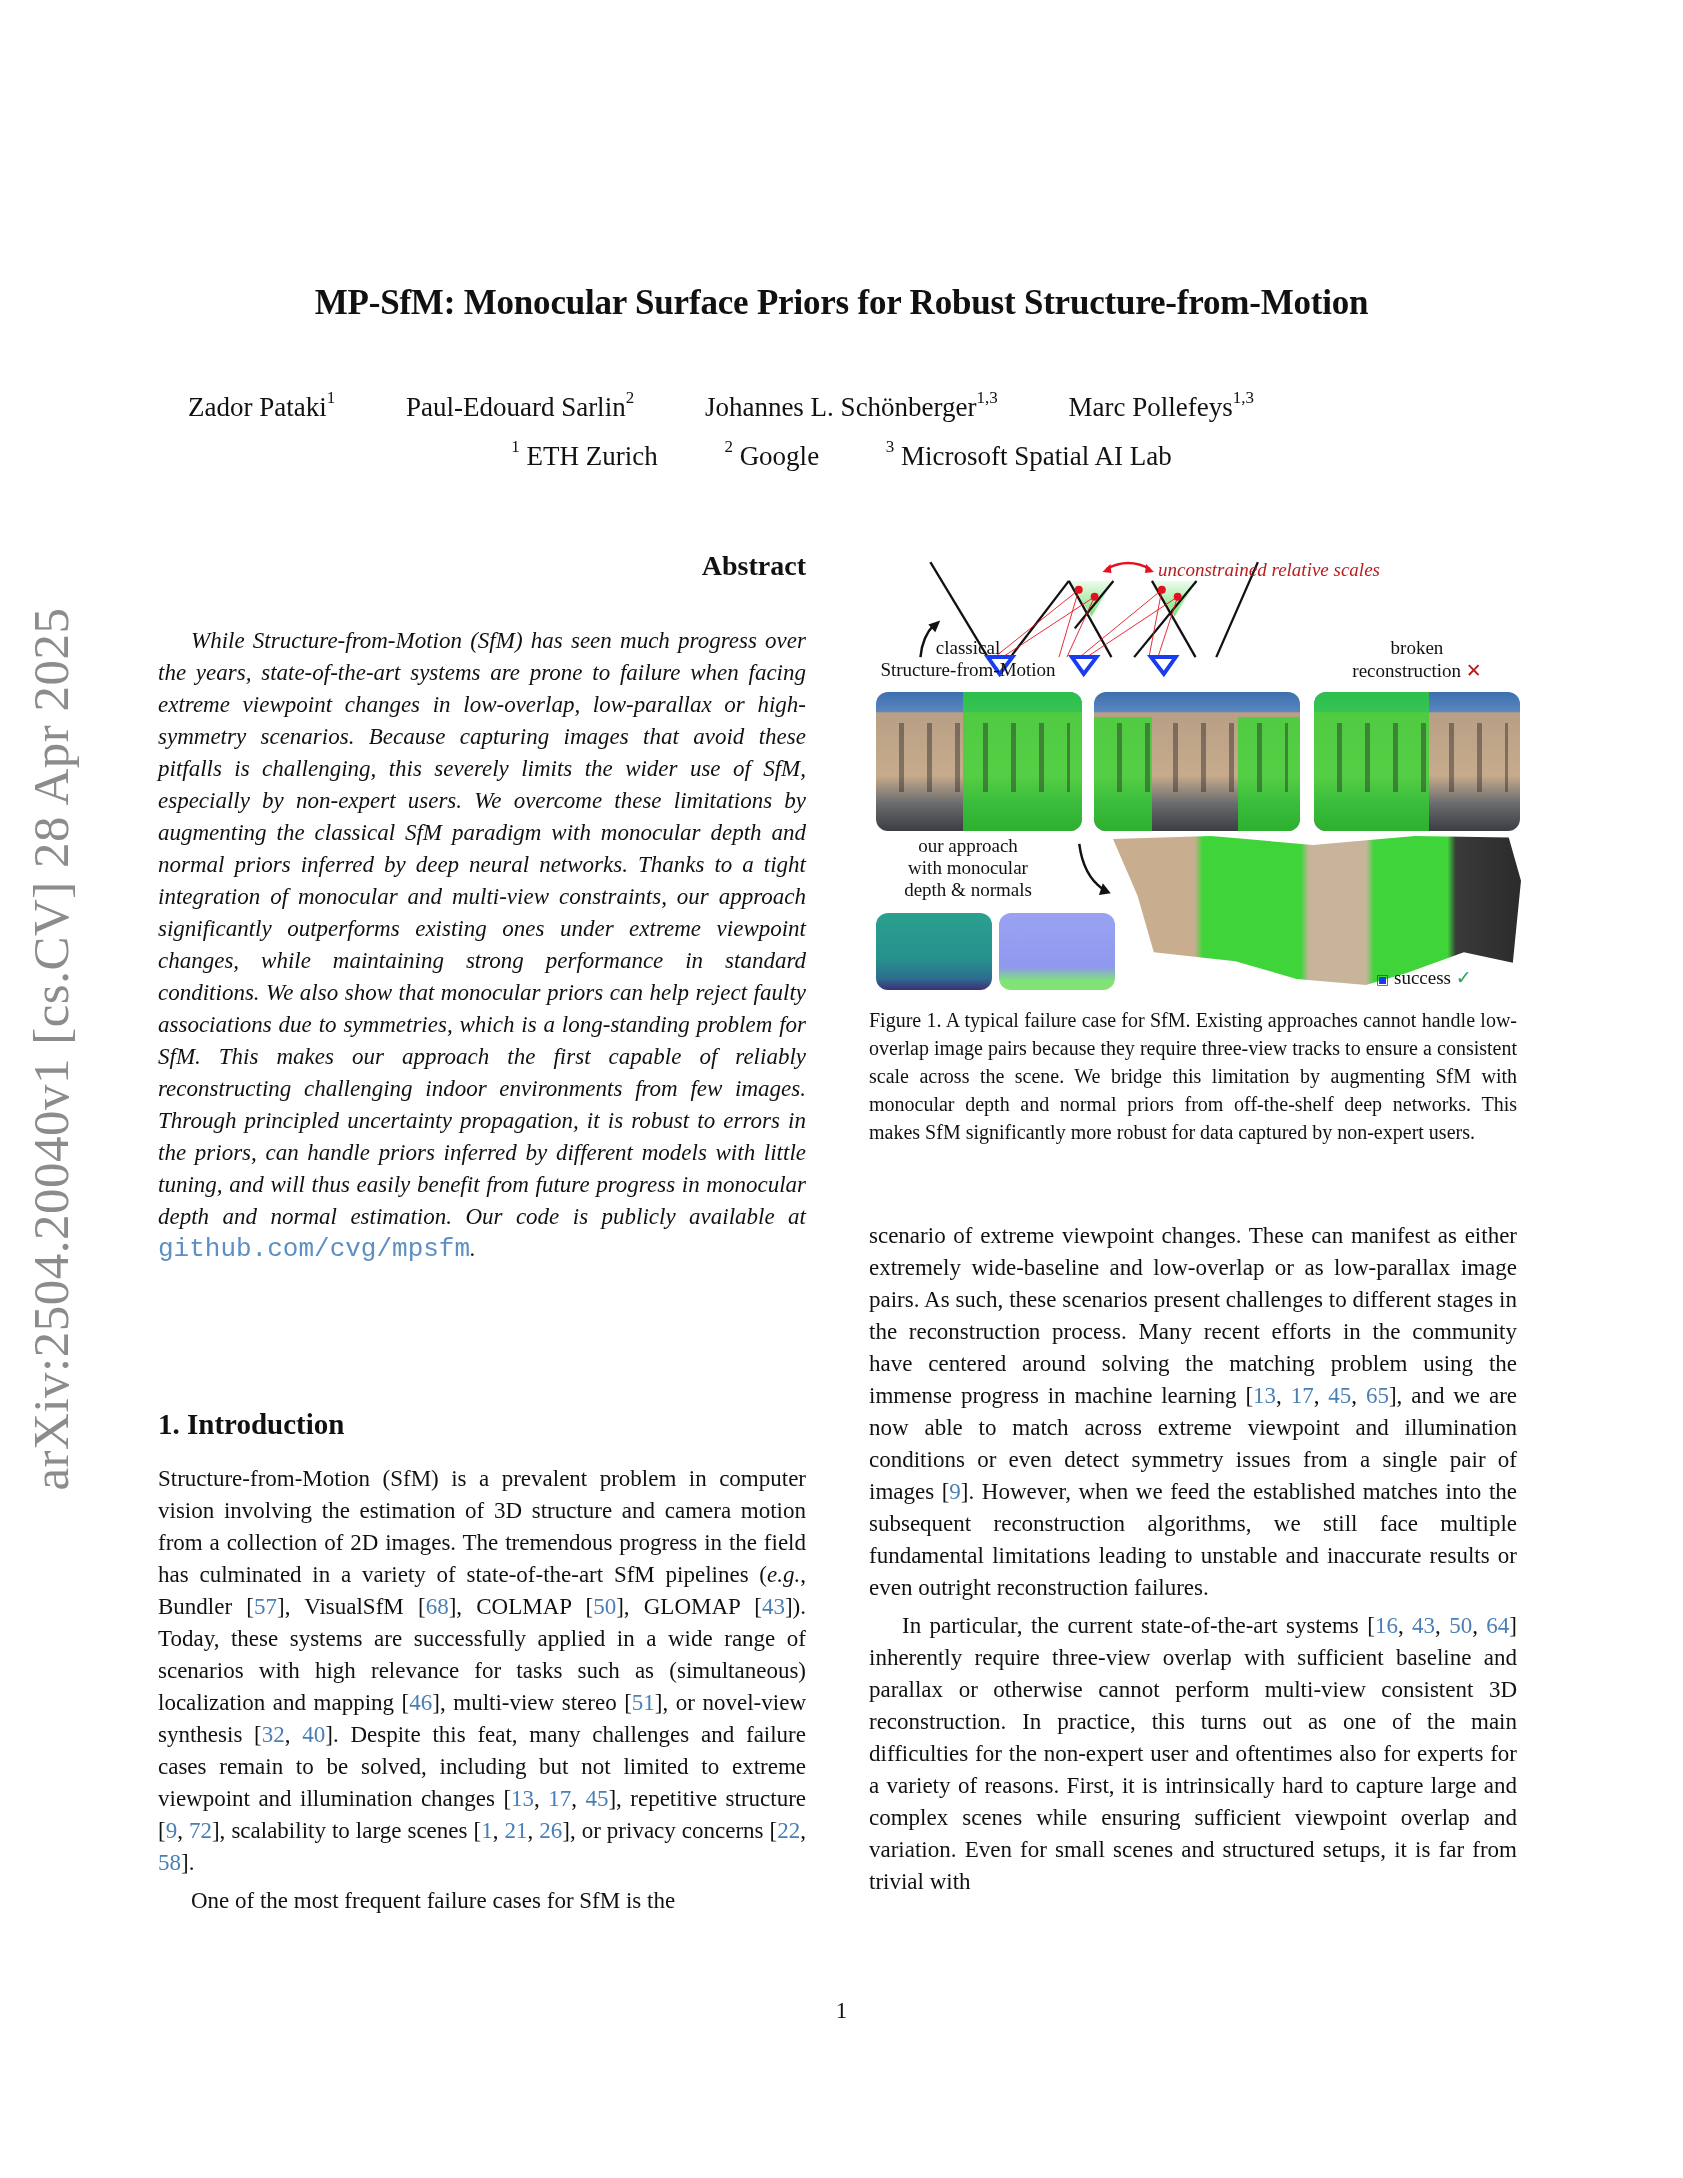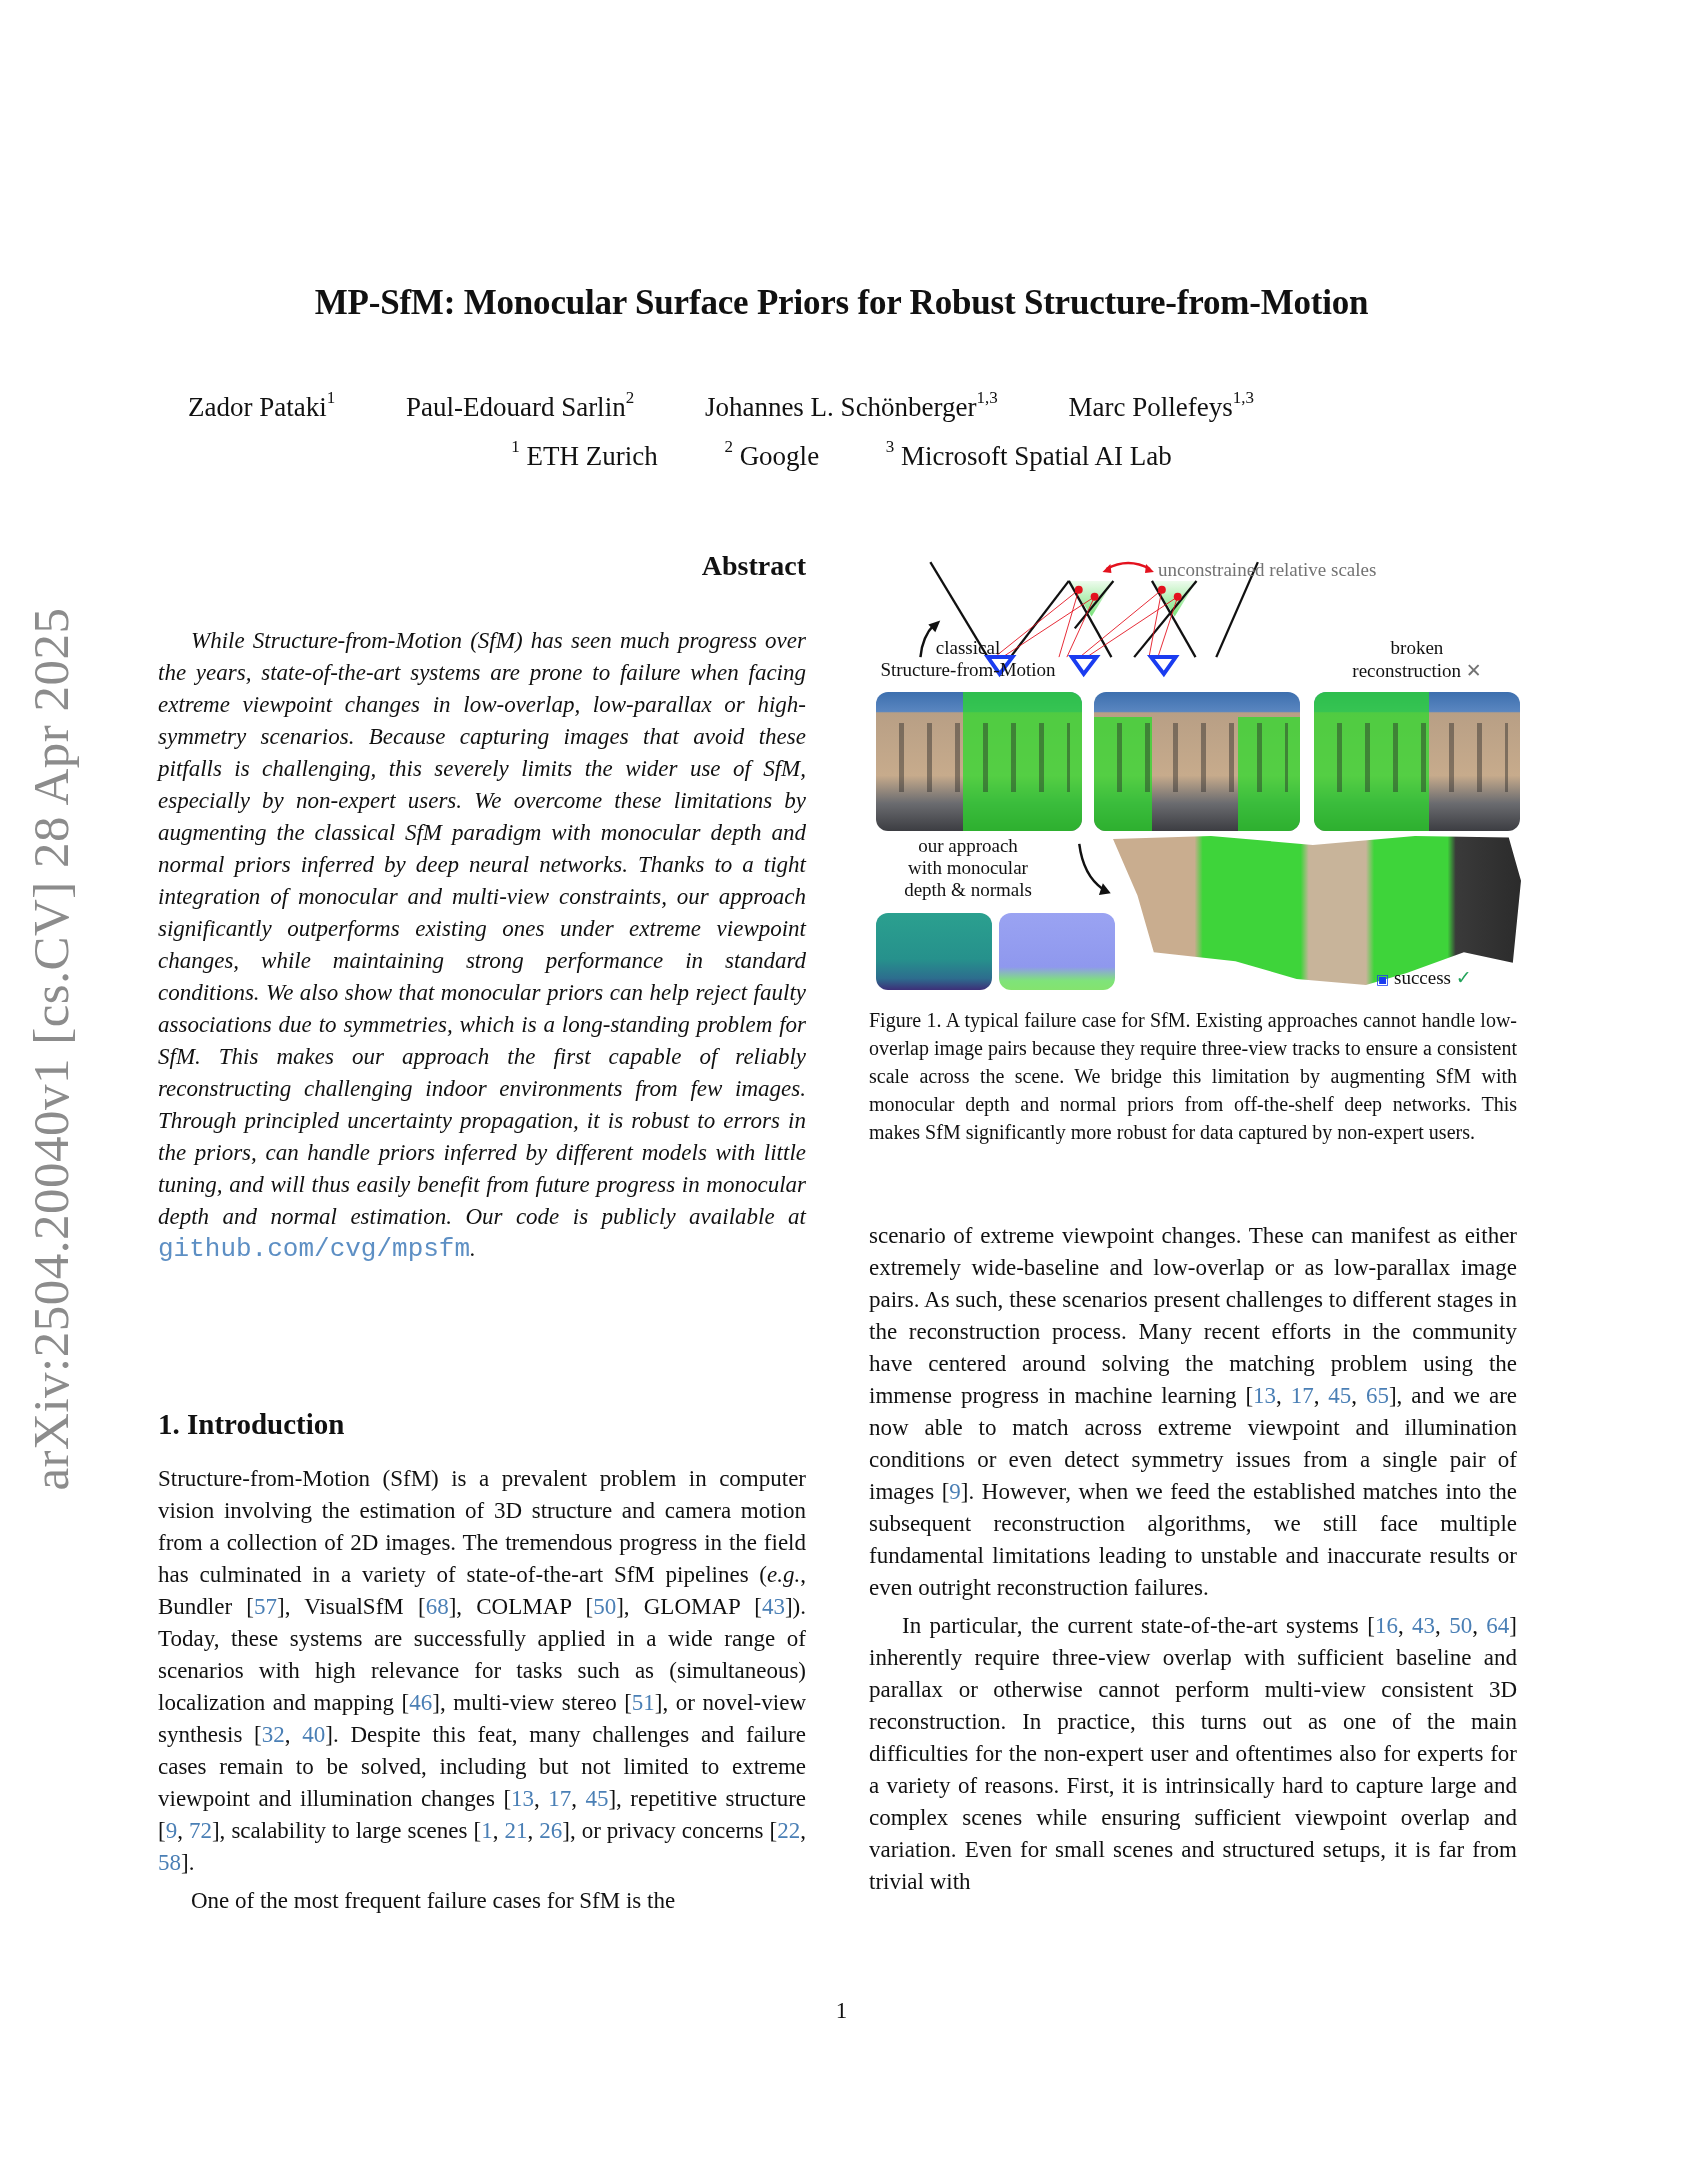--- a/index.html
+++ b/index.html
@@ -26,21 +26,21 @@
   .intro-body { top:1463px; }
   .cite { color:#4a7fb5; }
   .right-body { top:1220px; }
   .para-gap { margin-top:6px !important; }
   .caption { left:869px; top:1006px; width:648px; font-size:20px; line-height:28px; text-align:justify; }
   .caption b { font-weight:normal; }
   .page-num { left:0; width:1683px; top:1998px; text-align:center; font-size:23px; }
   
   .figure { left:869px; top:545px; width:655px; height:457px; }
   .fig-label { position:absolute; font-size:19px; line-height:22px; text-align:center; color:#111; }
-  .fig-red { color:#737373; }
+  .fig-red { color:#b91c1c;font-style:italic; }
   .tile { position:absolute; border-radius:12px; overflow:hidden; }
   .tile-photo { background:linear-gradient(180deg,#3d6fae 0%,#5a86c0 14%, #b89f85 15%, #c7ab8c 60%, #6b6c70 80%, #3c3d42 100%); }
   .green-overlay { position:absolute; background:rgba(40,220,40,0.72); }
   .window-grid { position:absolute; inset:22% 6% 28% 6%;
      background-image: linear-gradient(90deg, transparent 0 40%, rgba(40,40,40,0.55) 40% 58%, transparent 58% 100%),
                        linear-gradient(0deg, transparent 0 30%, rgba(40,40,40,0.0) 30% 100%);
      background-size: 28px 40px; opacity:0.8; }
   .depth-tile { background:linear-gradient(180deg,#2ba08f 0%,#26918c 60%, #2d6d8e 85%, #3d2f78 100%); }
   .normal-tile { background:linear-gradient(180deg,#9aa3f2 0%,#8f98ee 70%, #7fe37a 88%, #84e36e 100%); }
   .recon { position:absolute; background:linear-gradient(90deg,#c9ad8f 0%,#c9ad8f 20%, #3ed43a 22%, #3ed43a 46%, #c8b49a 48%, #c8b49a 62%, #3ed43a 64%, #3ed43a 82%, #3a3a3a 84%, #2b2b2b 100%);

